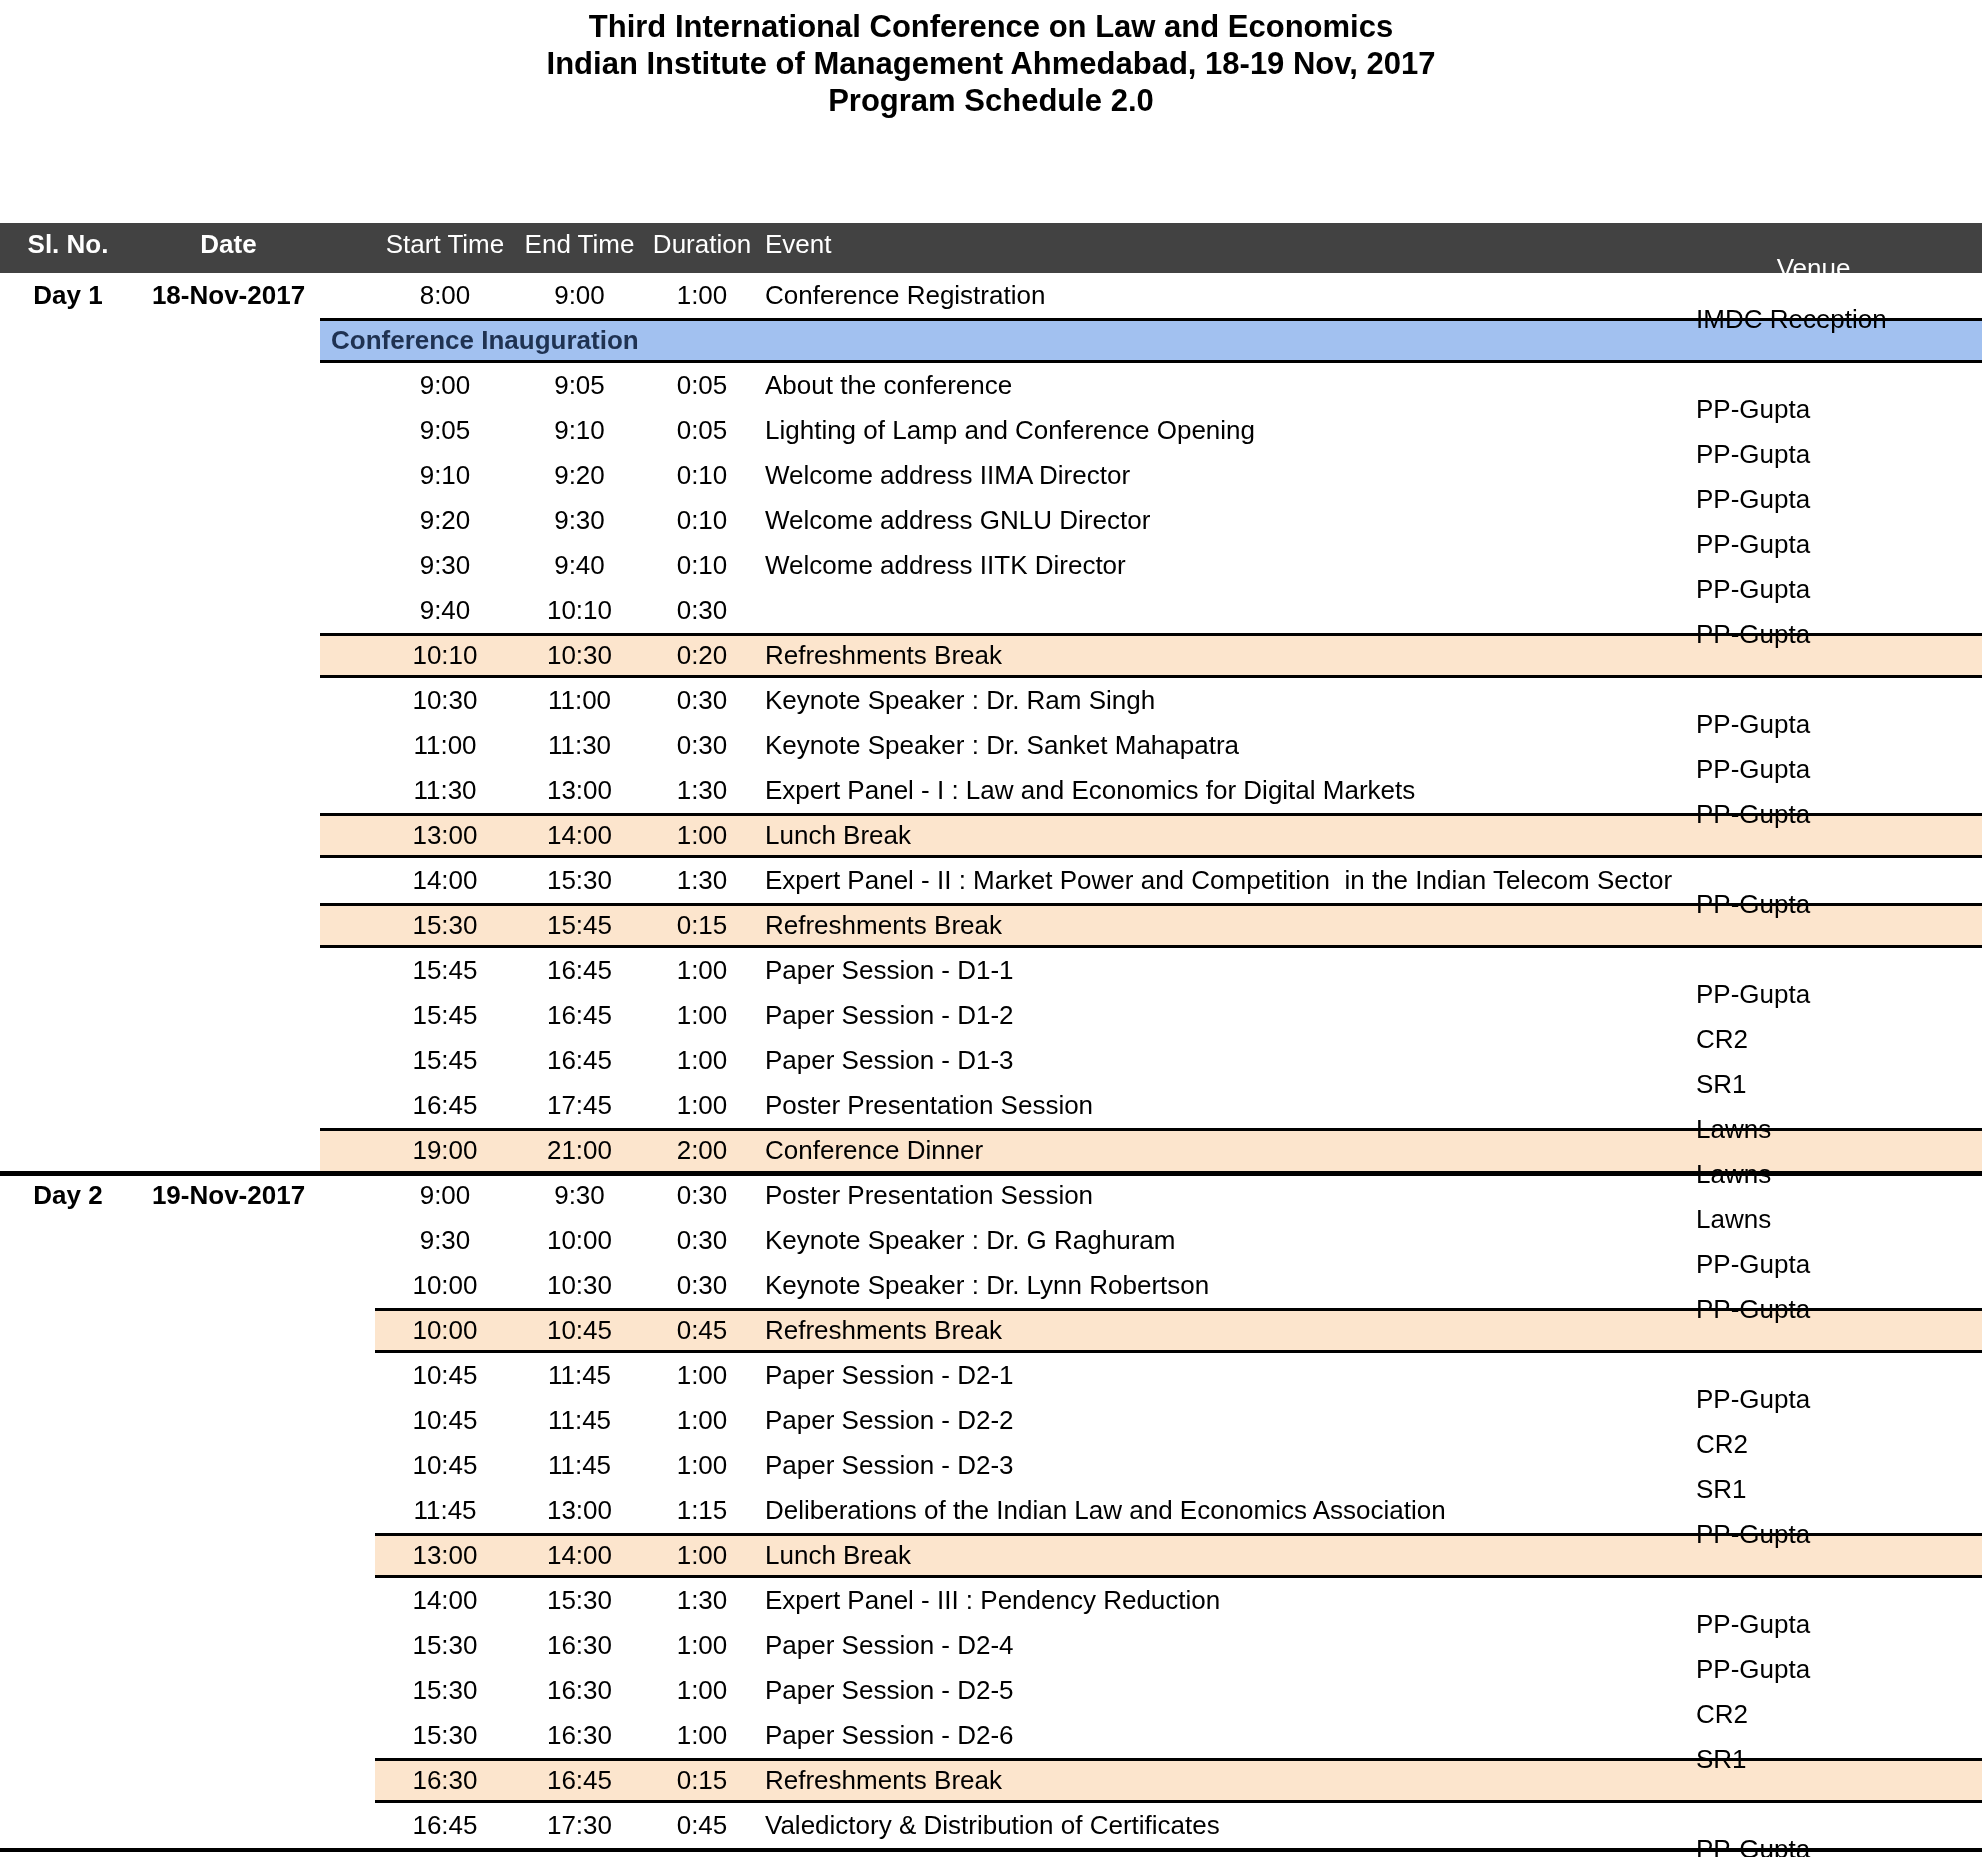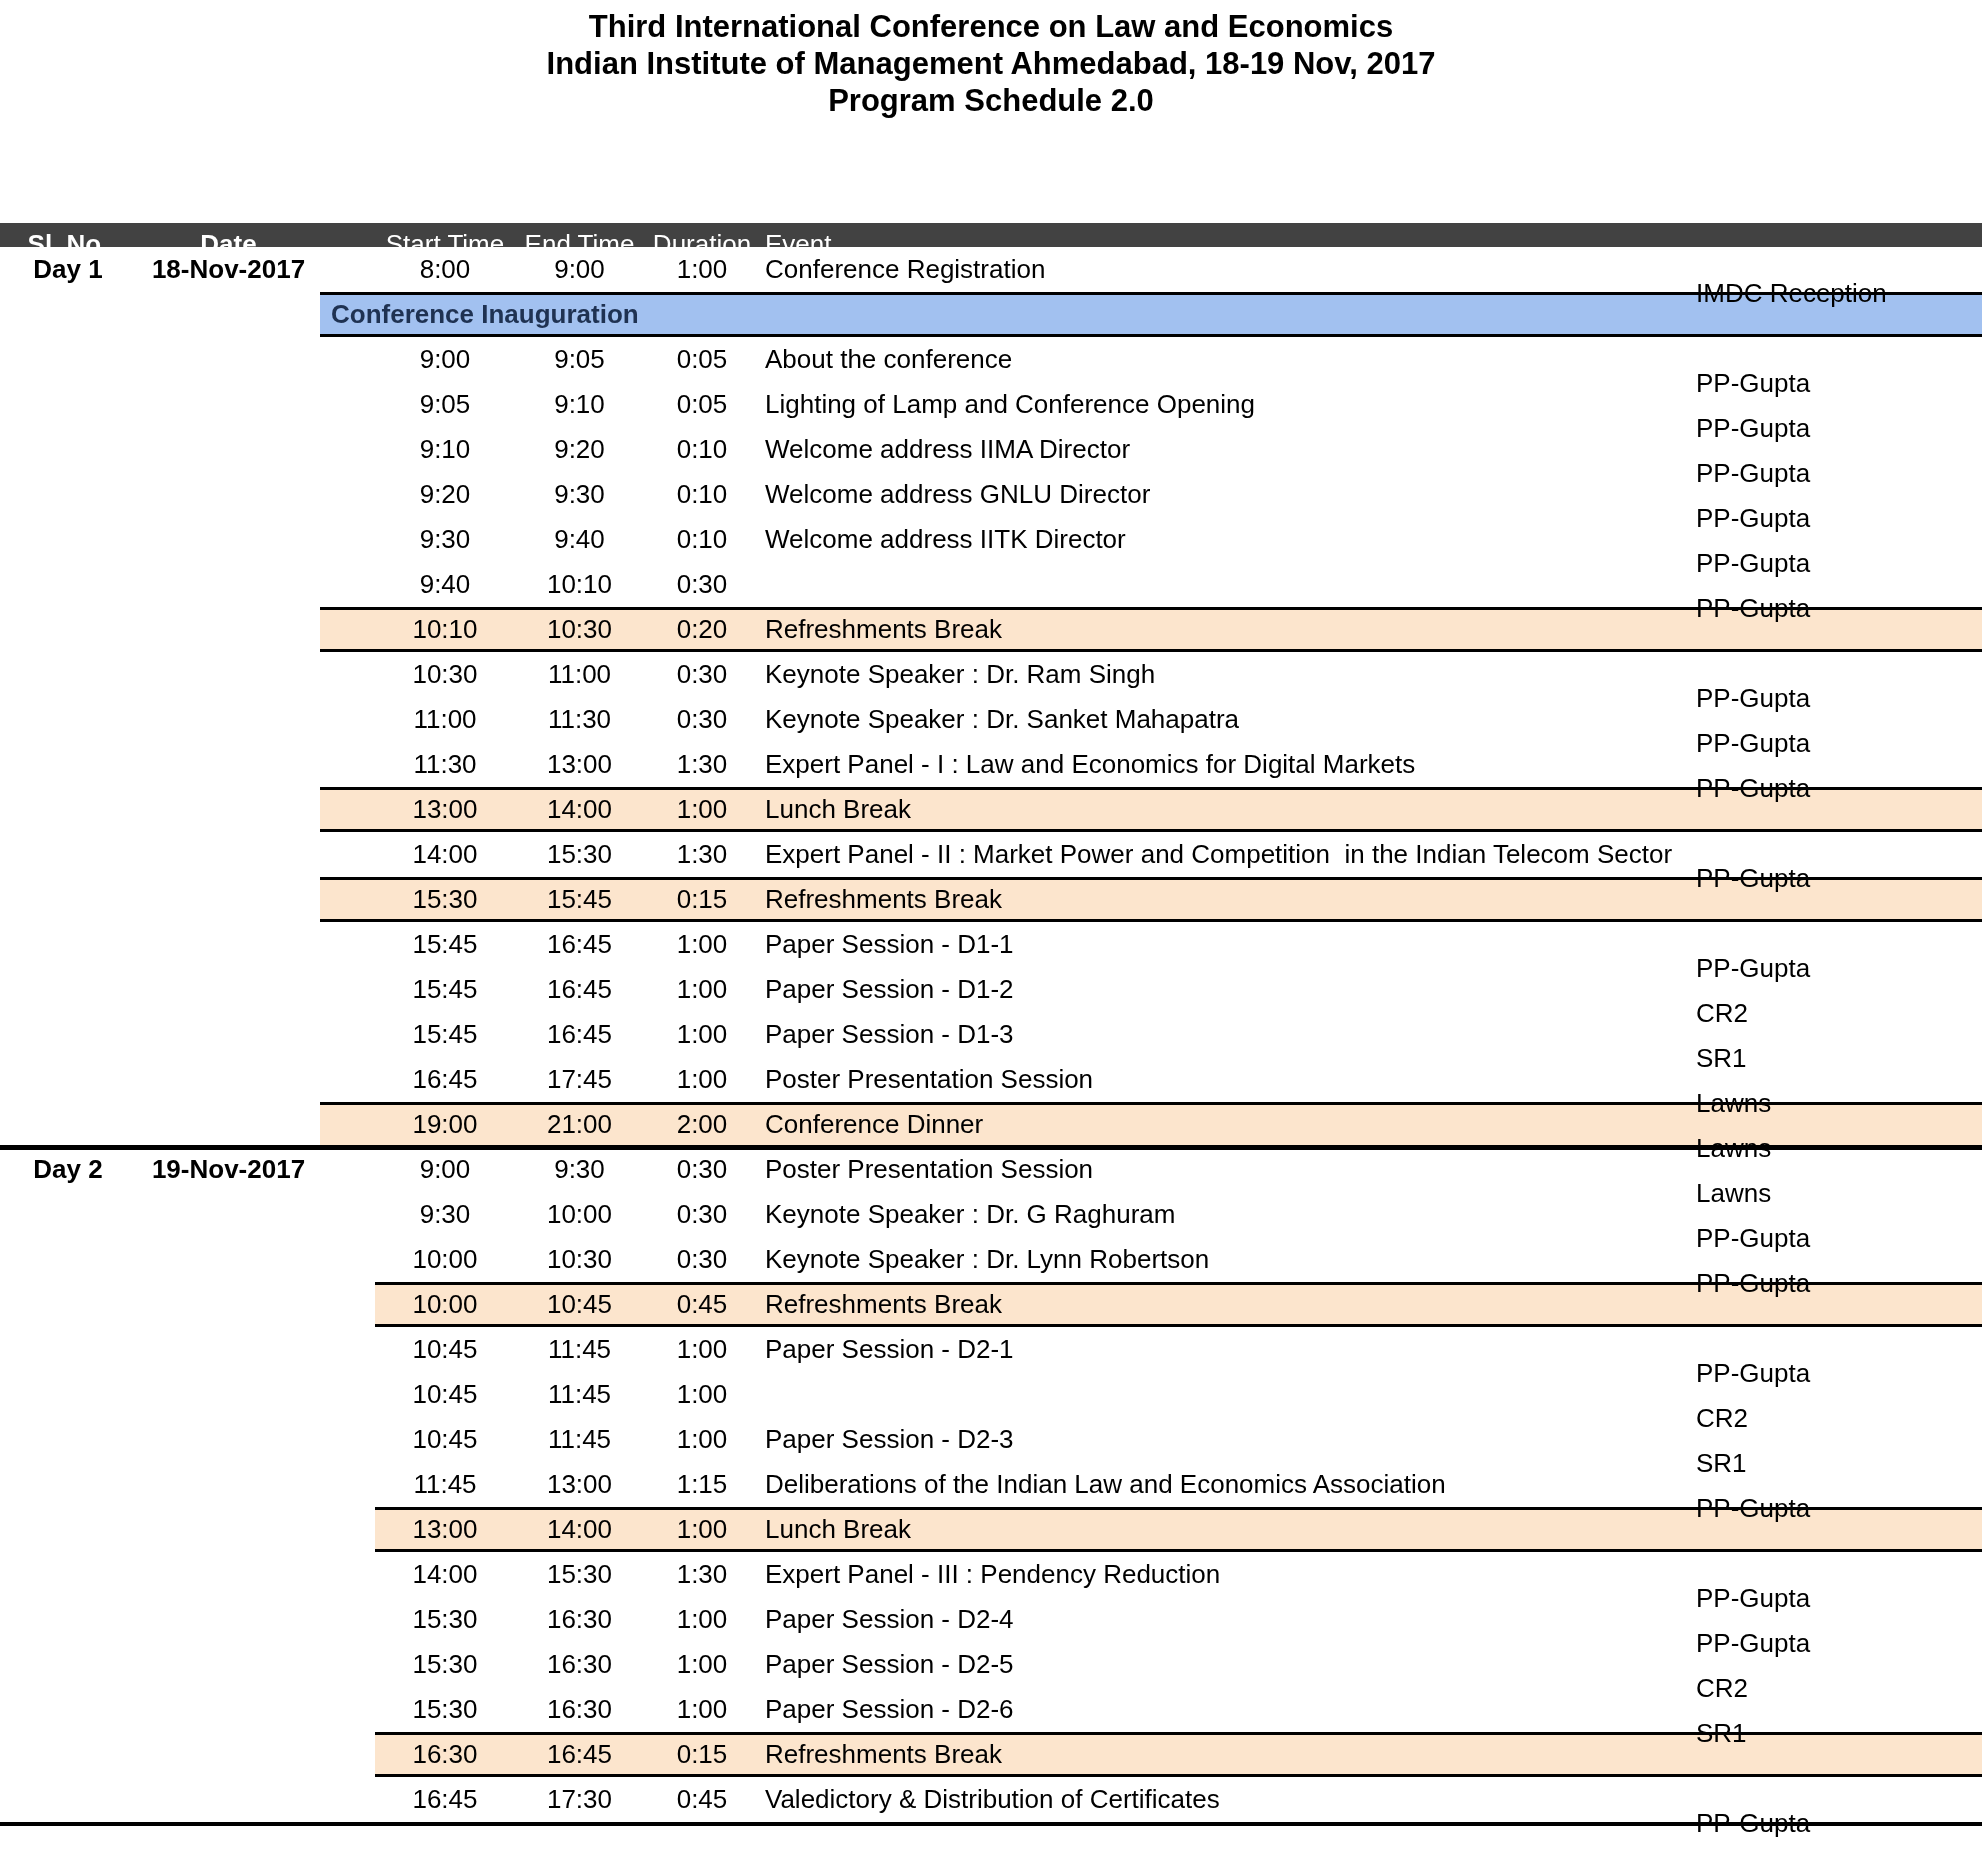--- a/index.html
+++ b/index.html
@@ -5,21 +5,21 @@
   html,body{margin:0;padding:0;background:#ffffff;}
   body{
     width:1982px;height:1858px;position:relative;overflow:hidden;
     font-family:"Liberation Sans", sans-serif;color:#000;
   }
   
   .titles{position:absolute;top:7.6px;left:0;width:1982px;text-align:center;}
   .title-line{font-size:31px;font-weight:bold;line-height:37px;white-space:pre;}
   
   .sched{position:absolute;top:223px;left:0;width:1982px;}
-  .thead{position:relative;height:24px;background:var(--header-bg,#424242);padding-left:45px;}
+  .thead{position:relative;height:50px;background:var(--header-bg,#424242);padding-left:45px;}
   .hcell{
     position:absolute;top:0;height:42px;line-height:42px;
     font-size:26px;font-weight:normal;color:var(--header-text,#ffffff);
     text-align:center;white-space:pre;
   }
   .row{position:relative;height:45px;}
   .cell{
     position:absolute;top:0;height:45px;line-height:45px;
     font-size:26px;white-space:pre;z-index:2;
   }
@@ -242,20 +242,21 @@
         <div class="cell c-start">10:45</div>
         <div class="cell c-end">11:45</div>
         <div class="cell c-dur">1:00</div>
         <div class="cell c-event">Paper Session - D2-1</div>
         <div class="cell c-venue">PP-Gupta</div>
       </div>
       <div class="row normal">
         <div class="cell c-start">10:45</div>
         <div class="cell c-end">11:45</div>
         <div class="cell c-dur">1:00</div>
+        <div class="cell c-event">Paper Session - D2-2</div>
         <div class="cell c-venue">CR2</div>
       </div>
       <div class="row normal">
         <div class="cell c-start">10:45</div>
         <div class="cell c-end">11:45</div>
         <div class="cell c-dur">1:00</div>
         <div class="cell c-event">Paper Session - D2-3</div>
         <div class="cell c-venue">SR1</div>
       </div>
       <div class="row normal">

